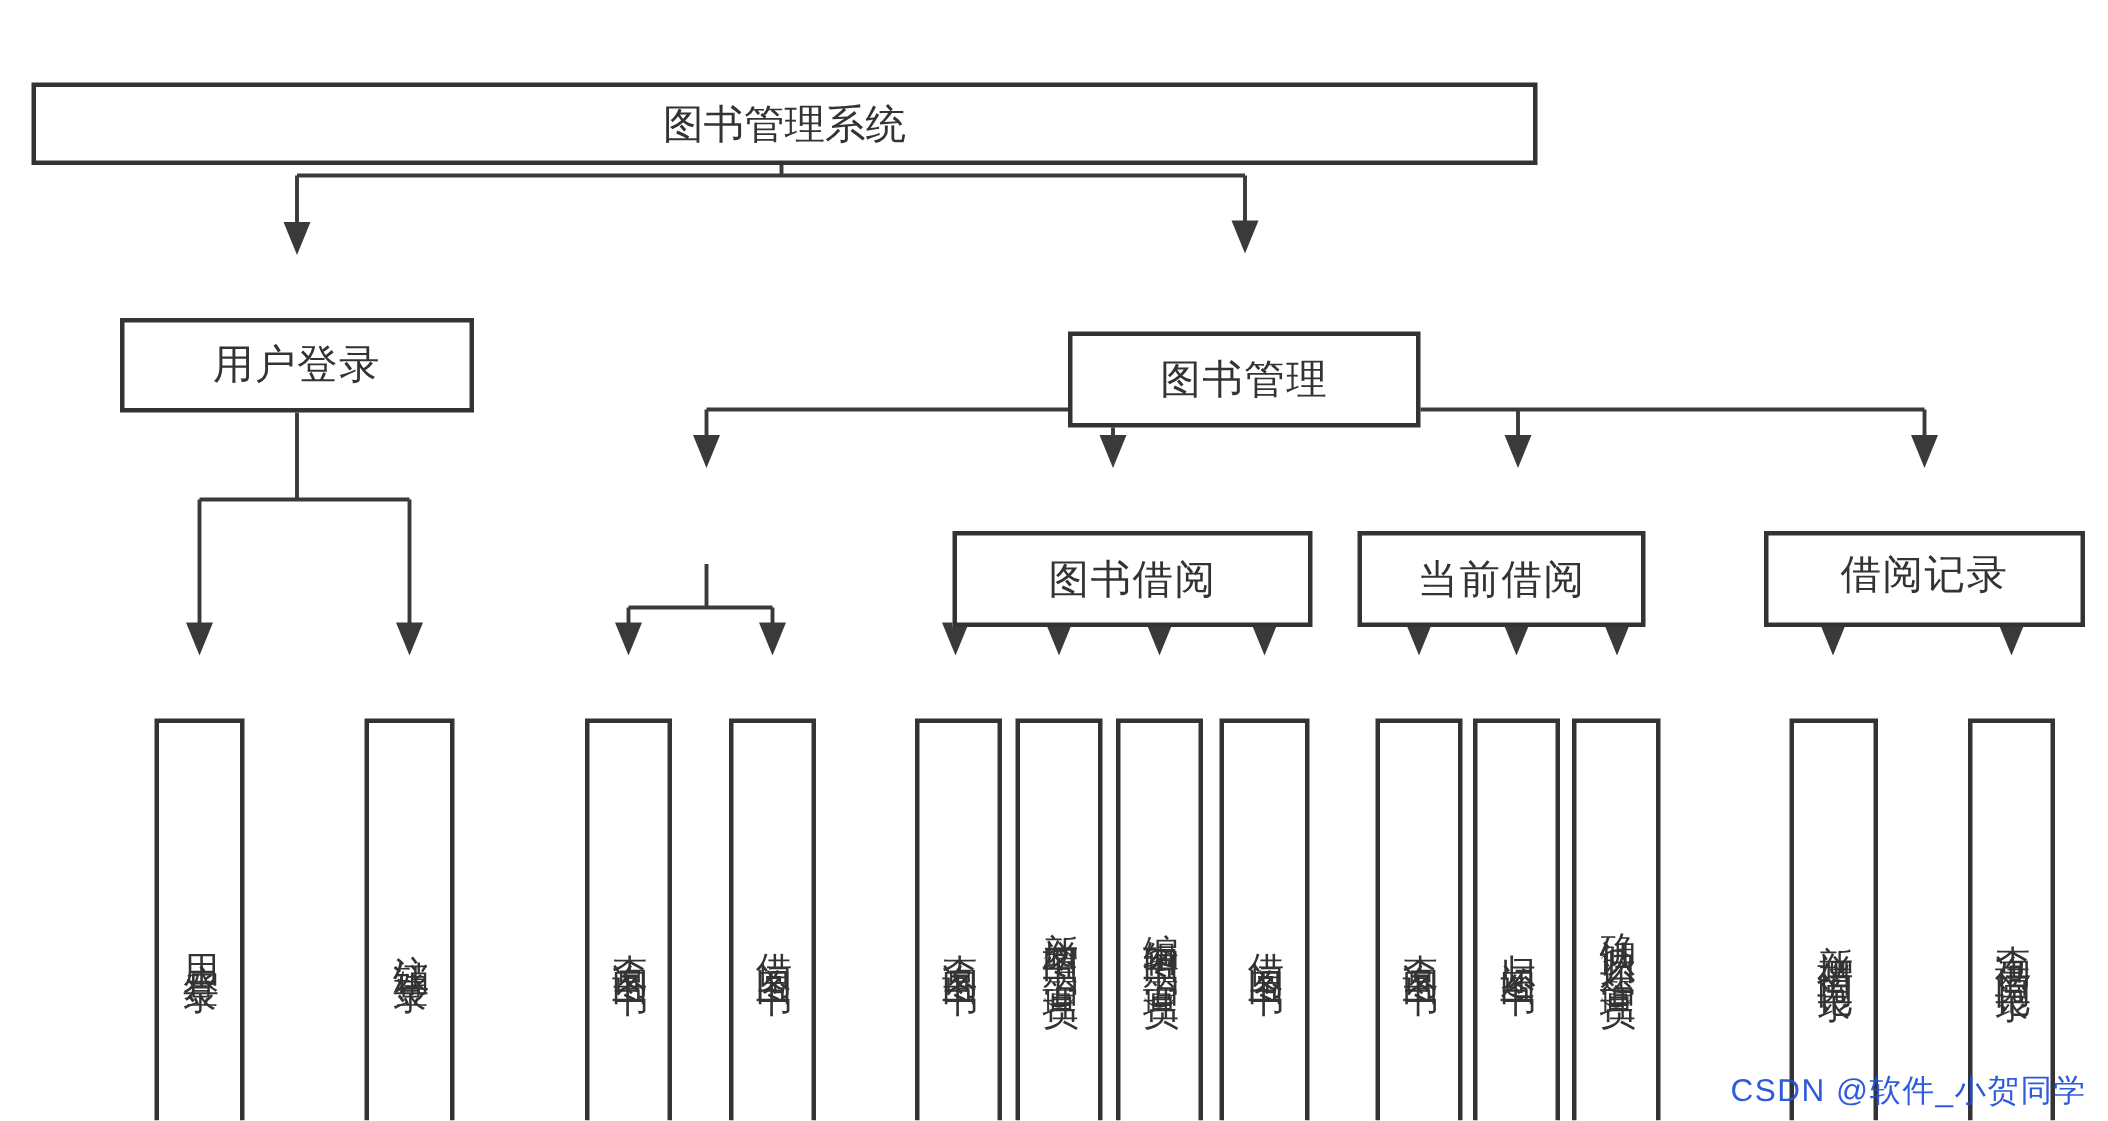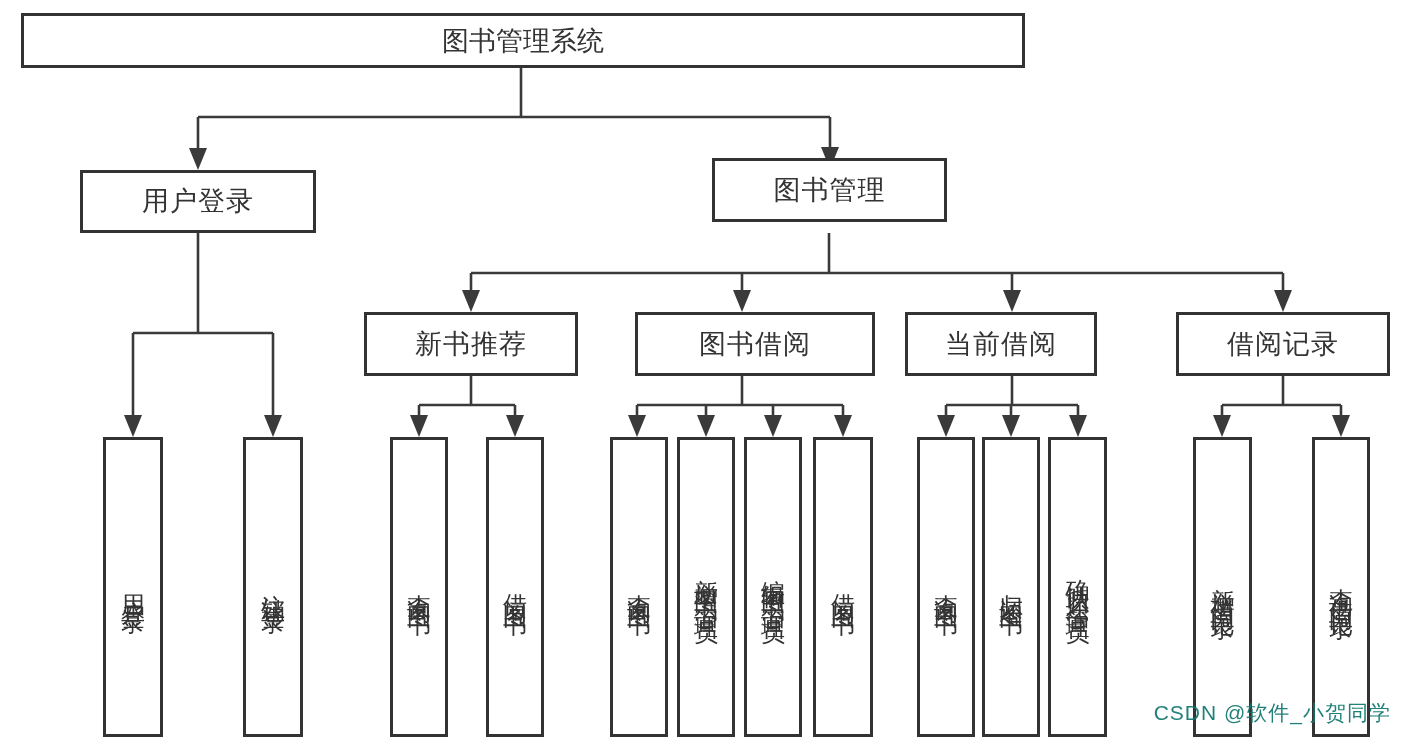--- a/index.html
+++ b/index.html
@@ -13,37 +13,38 @@
   #wires{position:absolute;left:0;top:0;width:1405px;height:747px;pointer-events:none;}
   .box{
     position:absolute;
     box-sizing:border-box;
     background:#ffffff;
     border:3px solid #333333;
     color:#333333;
     display:flex;align-items:center;justify-content:center;
     text-align:center;
     z-index:2;
+    margin-top:42px;
   }
   .hbox{font-size:27px;letter-spacing:1px;line-height:1;}
   .root{font-size:27px;}
   .vbox{
     font-size:24px;
     writing-mode:vertical-rl;
     text-orientation:mixed;
     letter-spacing:6px;
     line-height:1;
     padding:8px 0;
   }
   .watermark{
     position:absolute;
-    right:14px;bottom:20px;
+    right:14px;bottom:6px;
     font-size:21px;
     letter-spacing:1px;
-    color:#0f766e;
+    color:#1d4ed8;
     opacity:.92;
     z-index:5;
     white-space:nowrap;
     text-align:right;
   }
 </style>
 </head>
 <body>
 
 <div id="canvas">
@@ -103,34 +104,31 @@
       <polygon points="1332,415 1350,415 1341,437" fill="#3A3A3A"></polygon>
     </svg>
 
   <div class="box root" style="left:21px;top:13px;width:1004px;height:55px;">
     <span>图书管理系统</span>
   </div>
 
   <div class="box hbox" style="left:80px;top:170px;width:236px;height:63px;">
     <span>用户登录</span>
   </div>
-  <div class="box hbox" style="left:712px;top:158px;width:235px;height:64px;">
+  <div class="box hbox" style="left:712px;top:179px;width:235px;height:64px;">
     <span>图书管理</span>
   </div>
 
-  <div class="box hbox" style="left:364px;top:312px;width:214px;height:64px;">
-    <span>新书推荐</span>
-  </div>
   <div class="box hbox" style="left:635px;top:312px;width:240px;height:64px;">
     <span>图书借阅</span>
   </div>
   <div class="box hbox" style="left:905px;top:312px;width:192px;height:64px;">
     <span>当前借阅</span>
   </div>
-  <div class="box hbox" style="left:1176px;top:312px;width:214px;height:64px;">
+  <div class="box hbox" style="left:1176px;top:312px;width:214px;height:64px;font-family:Liberation Mono, monospace;">
     <span>借阅记录</span>
   </div>
 
   <div class="box vbox" style="left:103px;top:437px;width:60px;height:300px;">
     <span>用户登录</span>
   </div>
   <div class="box vbox" style="left:243px;top:437px;width:60px;height:300px;">
     <span>注销登录</span>
   </div>
 

